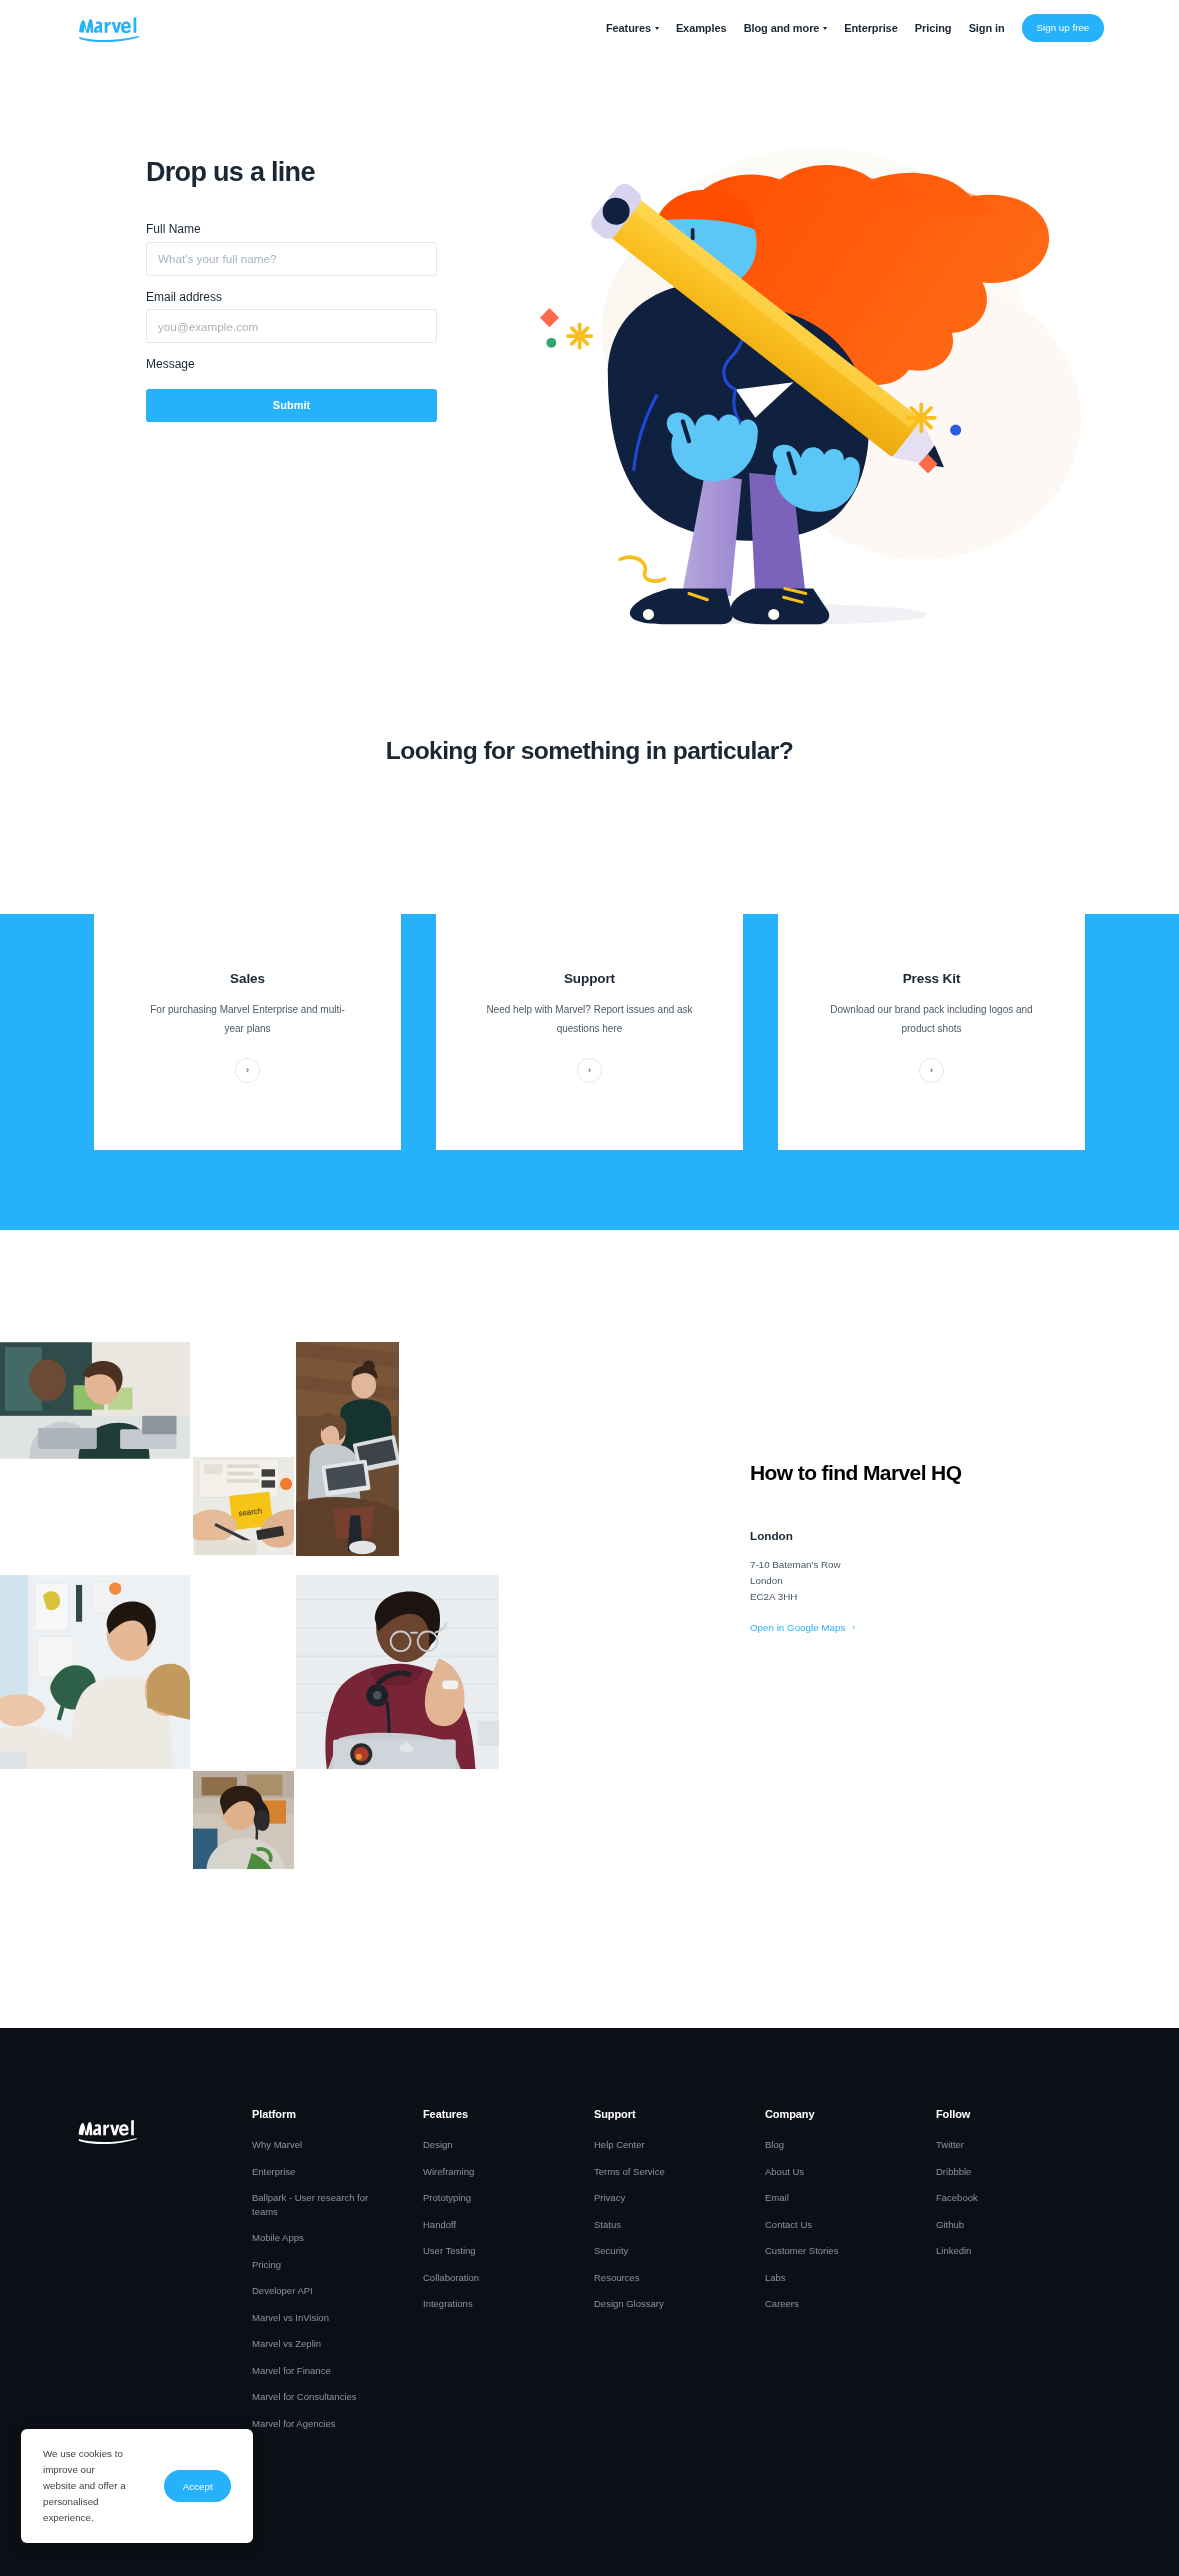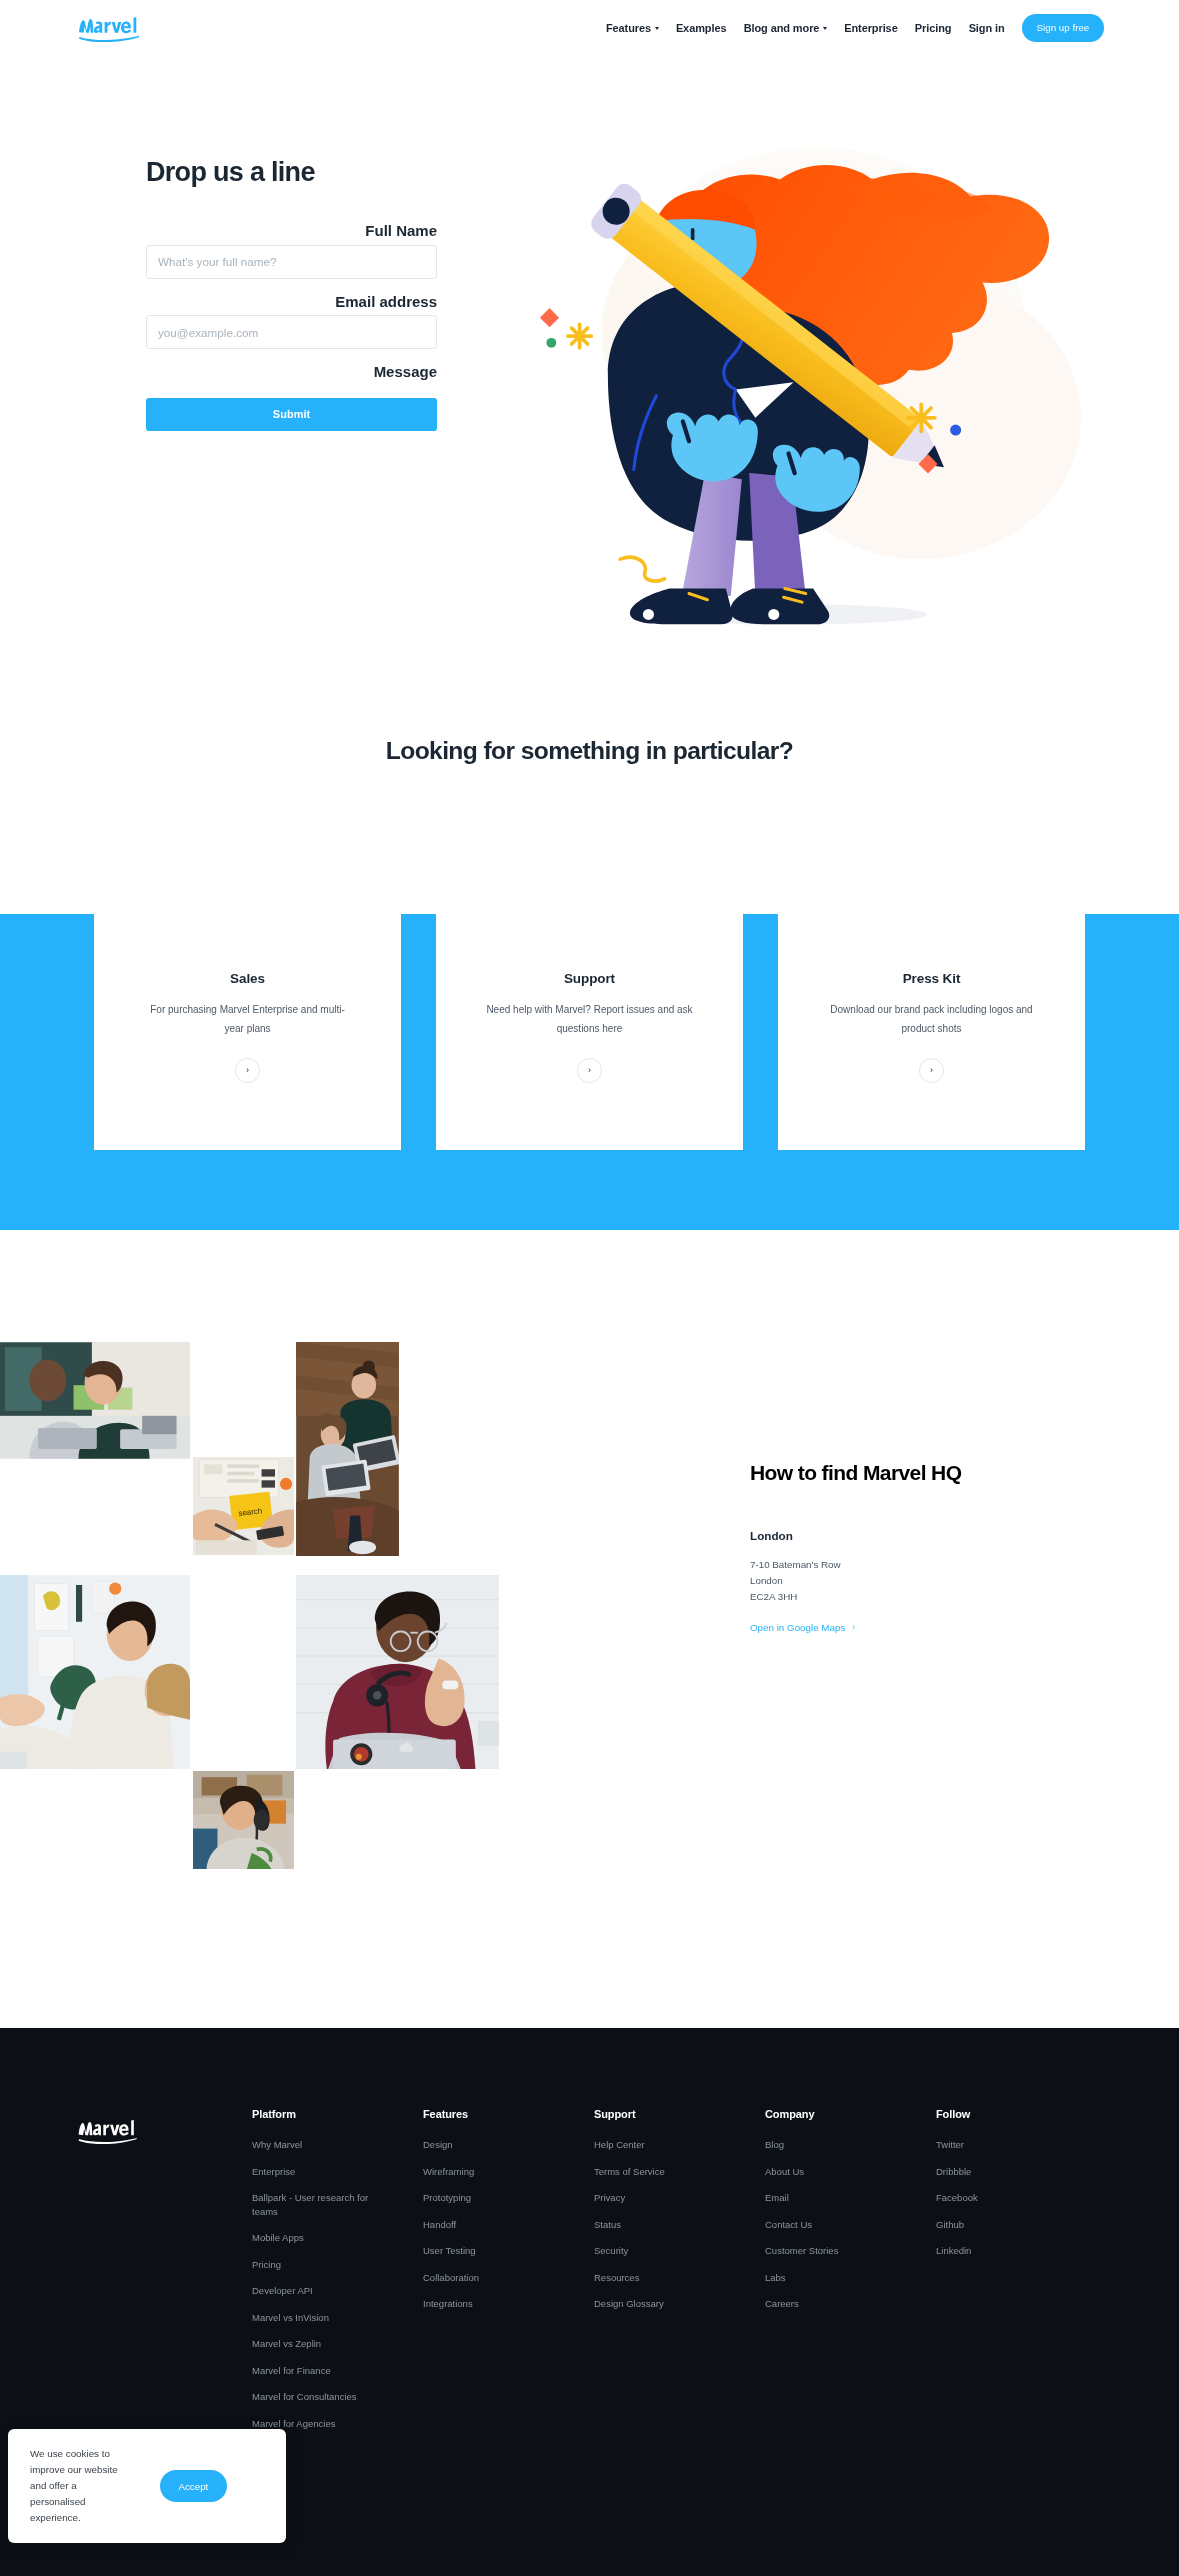--- a/index.html
+++ b/index.html
@@ -54,22 +54,22 @@
 
   
   .hero { position: absolute; top: 111px; left: 0; width: 1179px; height: 516px; }
   .hero-title {
     position: absolute; left: 146px; top: 46px;
     font-size: 27px; font-weight: 800; color: #1b2733;
     letter-spacing: -0.7px;
   }
   .form { position: absolute; left: 146px; top: 111px; width: 291px; }
   .field-label {
-    display: block; font-size: 15px; color: #1b2733;
-    font-weight: 700; margin-bottom: 5.5px; text-align: right;
+    display: block; font-size: 12px; color: #1b2733;
+    font-weight: 400; margin-bottom: 5.5px;
   }
   .field-group { margin-bottom: 14px; }
   .text-input, .text-area {
     width: 291px; border: 0.6px solid #e3e7ea; border-radius: 3.1px;
     font-size: 11.7px; color: #1b2733;
     font-family: "Liberation Sans", sans-serif;
     background: #fff; outline: none;
   }
   .text-input { height: 34px; padding: 0 11px; }
   .text-area { height: 100px; padding: 9.8px 11px; resize: vertical; line-height: 1.4; }
@@ -182,22 +182,22 @@
     margin-bottom: 18.4px; letter-spacing: -0.1px;
   }
   .f-link {
     display: block; font-size: 9.5px; color: #8b949e;
     text-decoration: none; margin-bottom: 13px;
     line-height: 1.42; max-width: 141px; cursor: pointer;
   }
 
   
   .cookie {
-    position: absolute; left: 8px; top: 2429px;
-    width: 278px; height: 114px;
+    position: absolute; left: 21px; top: 2429px;
+    width: 232px; height: 114px;
     background: #ffffff; border-radius: 6.1px;
     display: flex; align-items: center;
     padding: 0 22px;
     box-shadow: 0 3.7px 16px rgba(0,0,0,.18);
     z-index: 50;
   }
   .cookie-text {
     font-size: 9.8px; color: #3a434d; line-height: 1.62;
     width: 92px;
   }

